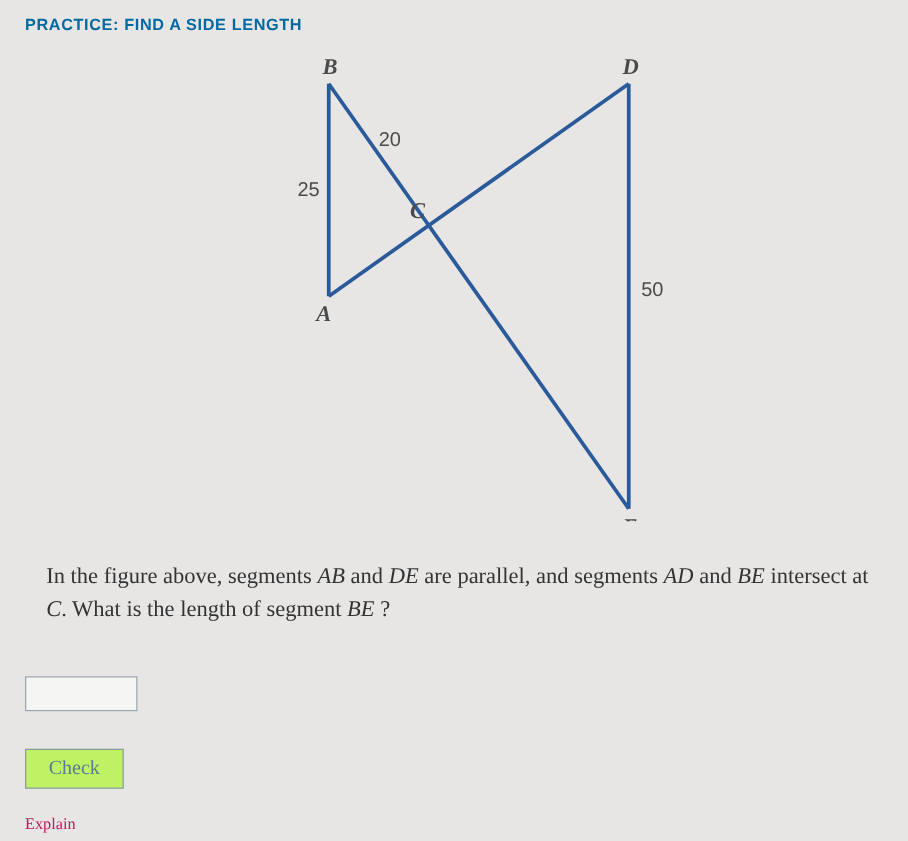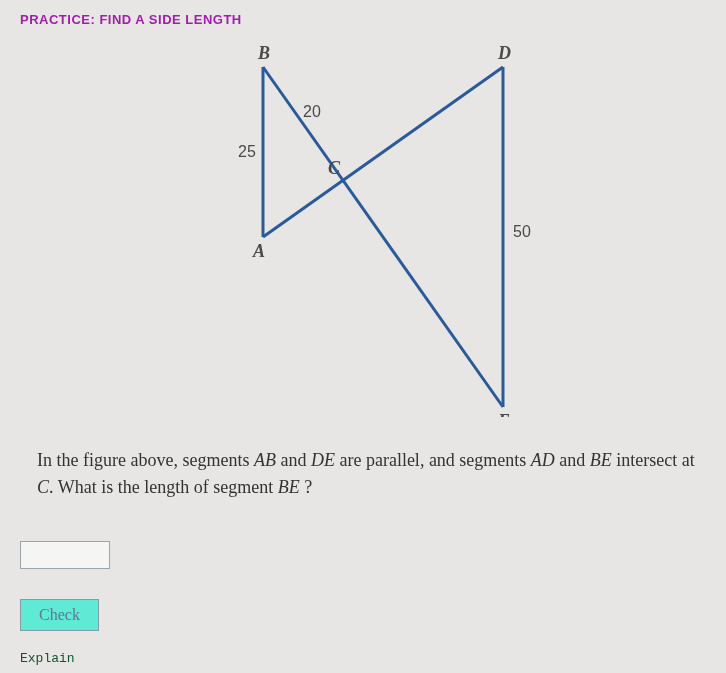--- a/index.html
+++ b/index.html
@@ -9,21 +9,21 @@
       background: #e8e6e4;
       font-family: Georgia, 'Times New Roman', serif;
       padding: 12px 20px;
       color: #333;
       position: relative;
     }
     .header {
       font-family: Arial, sans-serif;
       font-weight: bold;
       font-size: 13px;
-      color: #a21caf;
+      color: #0369a1;
       letter-spacing: 0.5px;
       margin-bottom: 10px;
     }
     .figure-container {
       width: 100%;
       display: flex;
       justify-content: center;
       margin: 10px 0 30px 0;
     }
     svg { display: block; }
@@ -54,32 +54,32 @@
       height: 28px;
       border: 1px solid #9aa5ad;
       background: #f5f5f3;
       margin-bottom: 30px;
       padding: 4px 8px;
       font-size: 16px;
     }
     .check-button {
       display: inline-block;
       border: 1px solid #8a9ba8;
-      background: #5eead4;
+      background: #bef264;
       color: #5a7a95;
       font-family: Georgia, serif;
       font-size: 16px;
       padding: 6px 18px;
       cursor: pointer;
       margin-bottom: 20px;
     }
     .explain-link {
       display: block;
-      color: #14532d;
-      font-family: Liberation Mono, monospace;
+      color: #be185d;
+      font-family: Liberation Serif, serif;
       font-size: 13px;
       cursor: pointer;
     }
   </style>
 </head>
 <body>
 
 
 
 <div class="header">PRACTICE: FIND A SIDE LENGTH</div>

